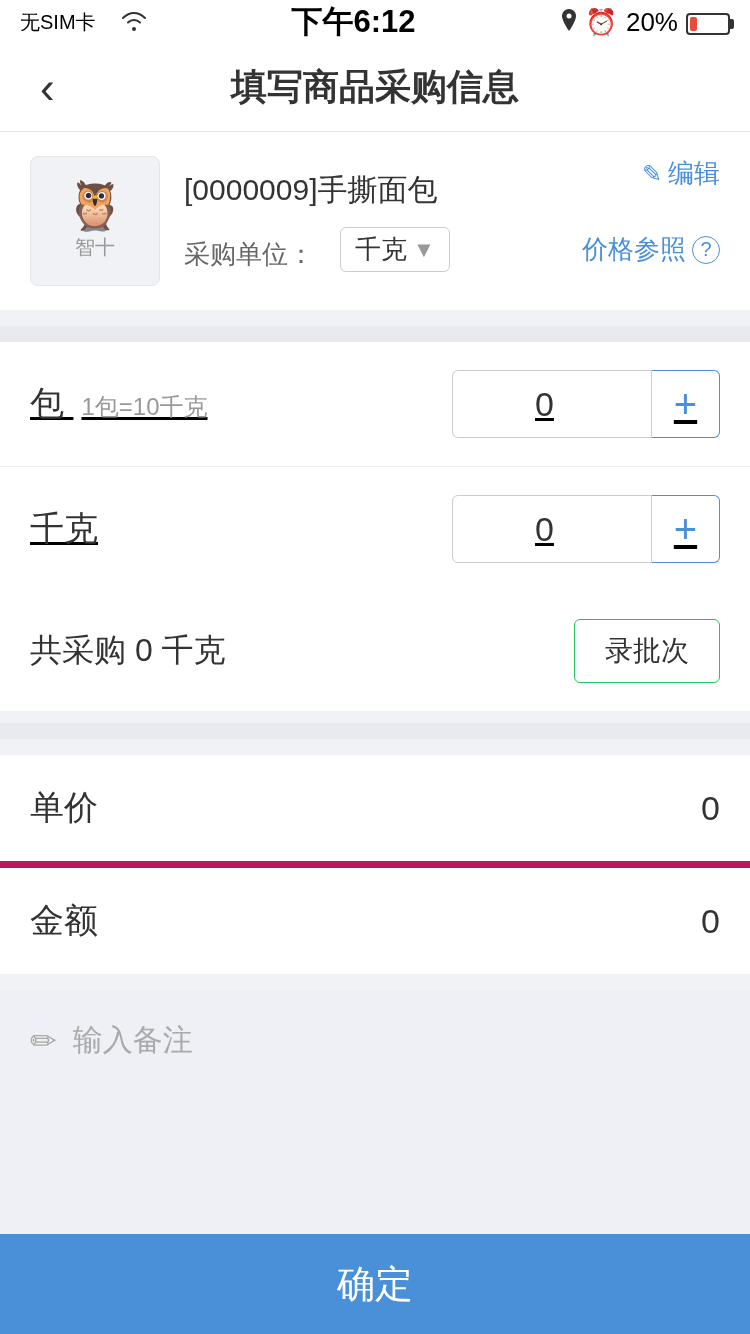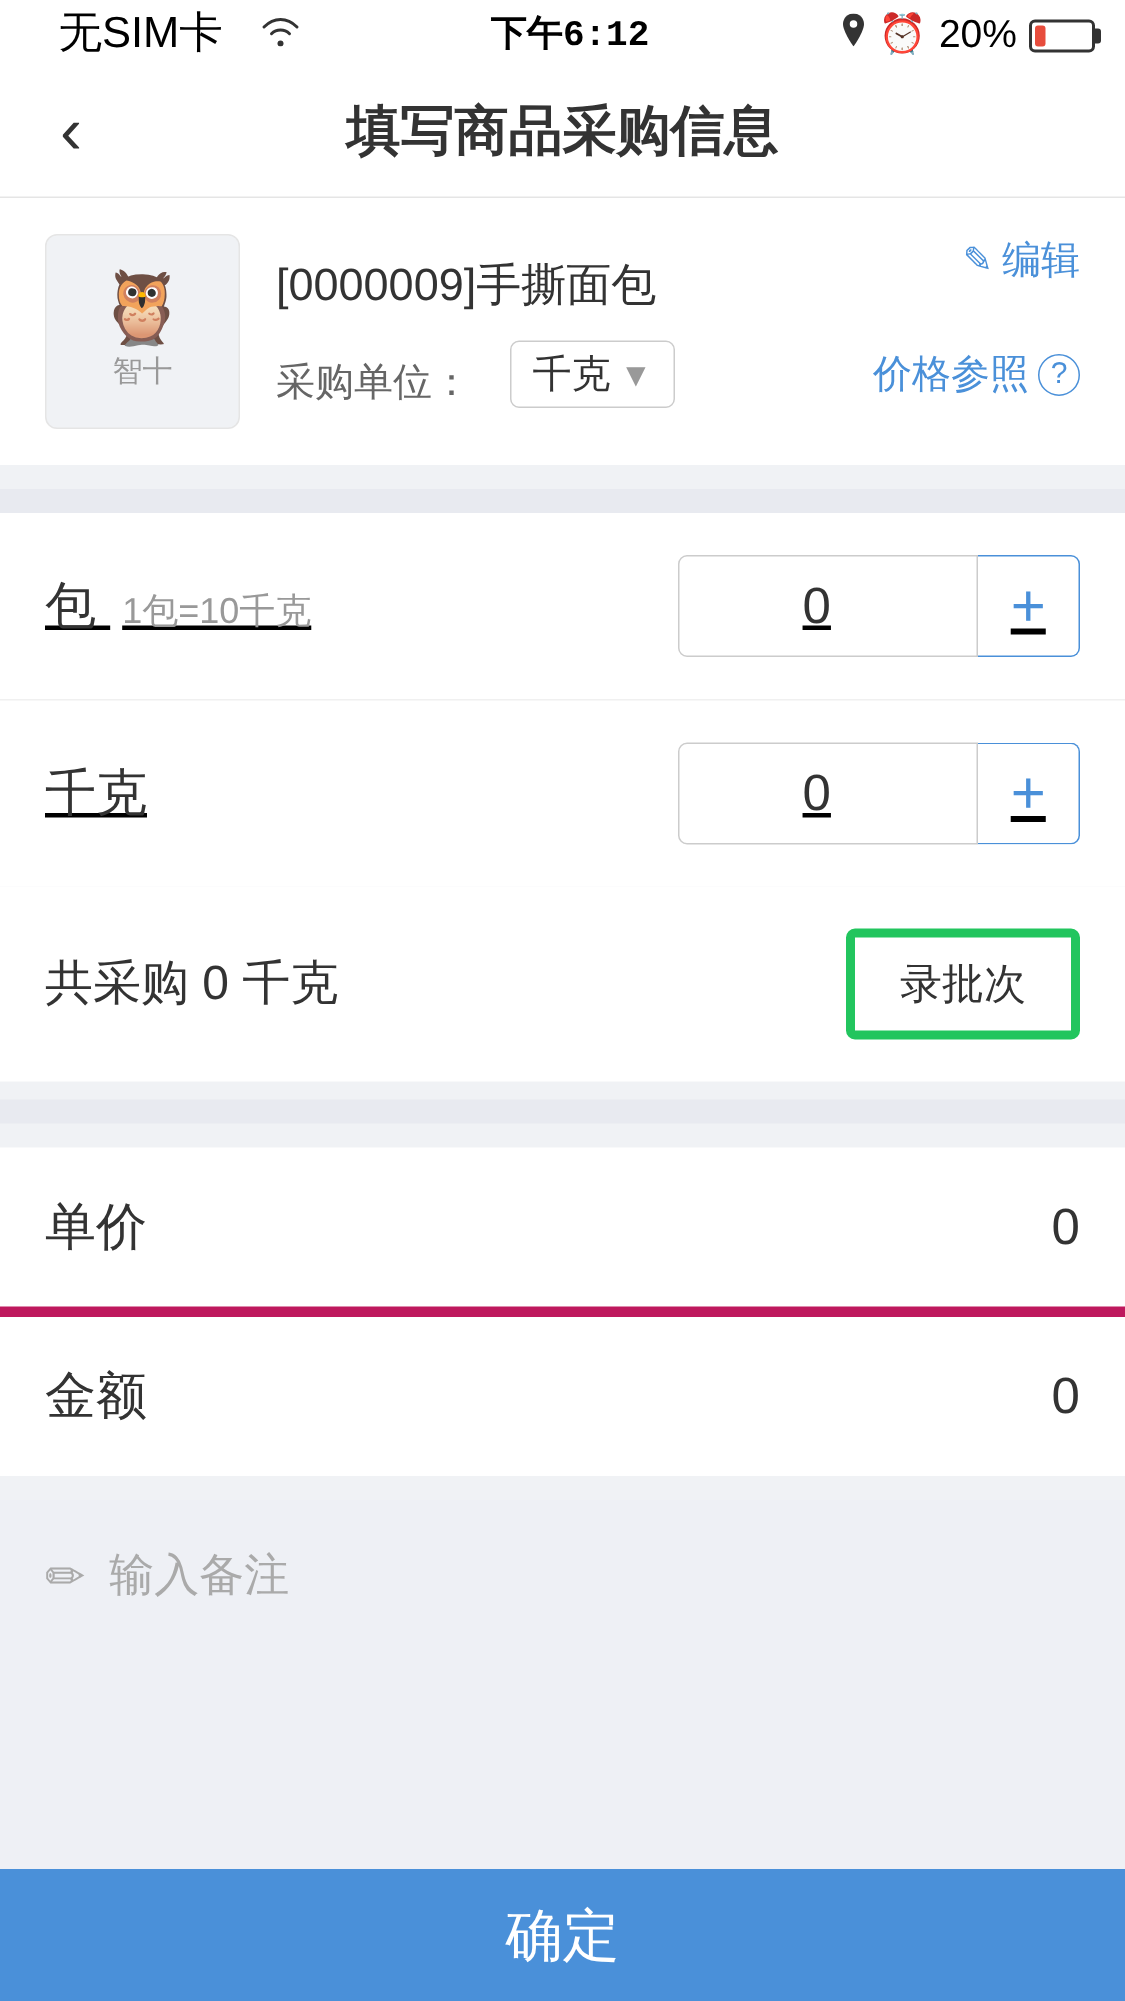--- a/index.html
+++ b/index.html
@@ -21,27 +21,25 @@
       background: #fff;
       height: 44px;
       padding: 0 20px;
       font-size: 28px;
       font-weight: 500;
     }
     .status-left {
       display: flex;
       align-items: center;
       gap: 24px;
-      font-size: 29px;
-      margin-left: 19px;
+      font-size: 20px;
     }
     .status-center {
-      font-size: 24px;
+      font-size: 31px;
       font-weight: 600;
-      font-family: Liberation Mono, monospace;
     }
     .status-right {
       display: flex;
       align-items: center;
       gap: 8px;
       font-size: 26px;
     }
     .battery-body {
       width: 44px;
       height: 22px;
@@ -264,21 +262,21 @@
       justify-content: space-between;
       background: #fff;
       padding: 28px 30px;
       margin-bottom: 12px;
     }
     .total-label {
       font-size: 32px;
       color: #333;
     }
     .record-btn {
-      border: 6px solid #22c55e;
+      border: 1px solid #22c55e;
       border-radius: 6px;
       padding: 12px 30px;
       font-size: 28px;
       color: #333;
       background: #fff;
       cursor: pointer;
     }
 
     
     .price-section {
@@ -329,21 +327,21 @@
       flex: 1;
       min-height: 300px;
     }
 
     
     .confirm-btn {
       position: fixed;
       bottom: 0;
       left: 0;
       width: 750px;
-      height: 88px;
+      height: 100px;
       background: #4a90d9;
       color: #fff;
       font-size: 38px;
       font-weight: 500;
       border: none;
       cursor: pointer;
       display: flex;
       align-items: center;
       justify-content: center;
     }

